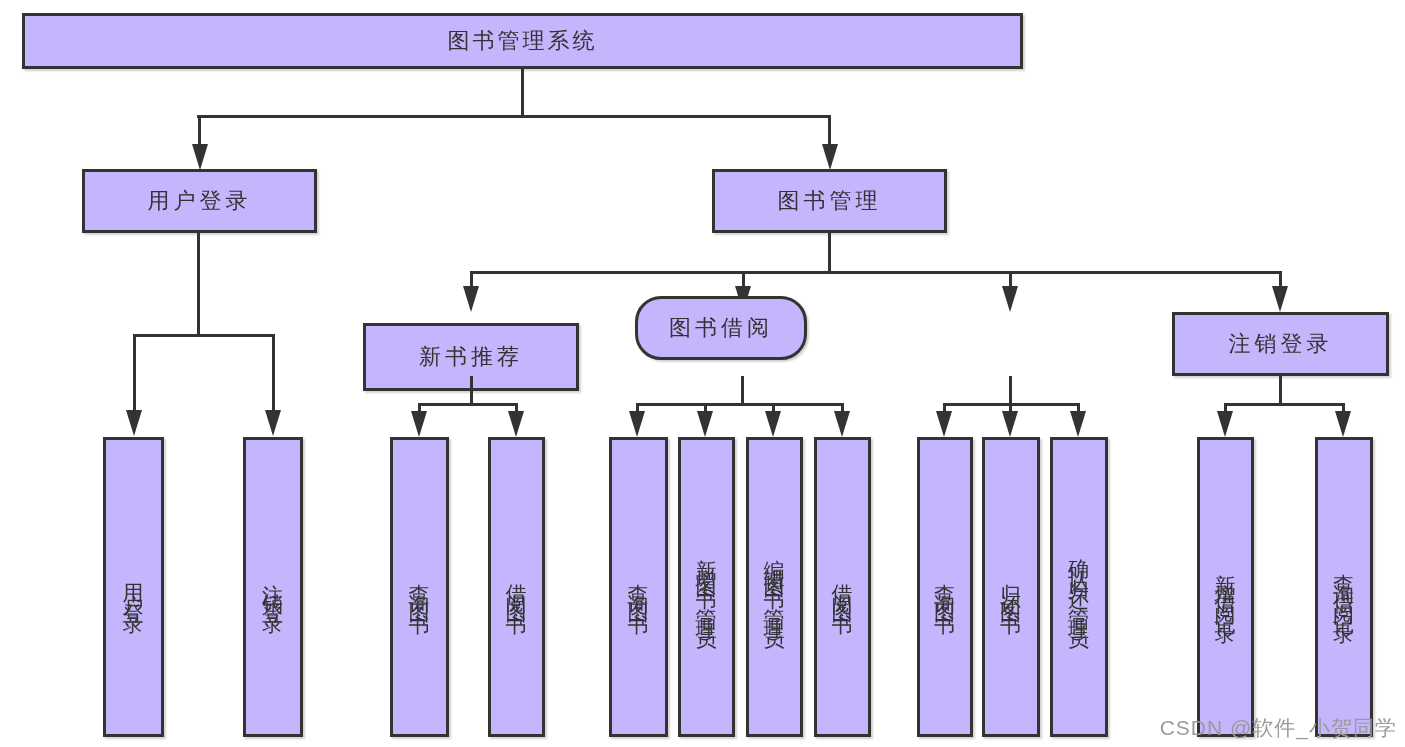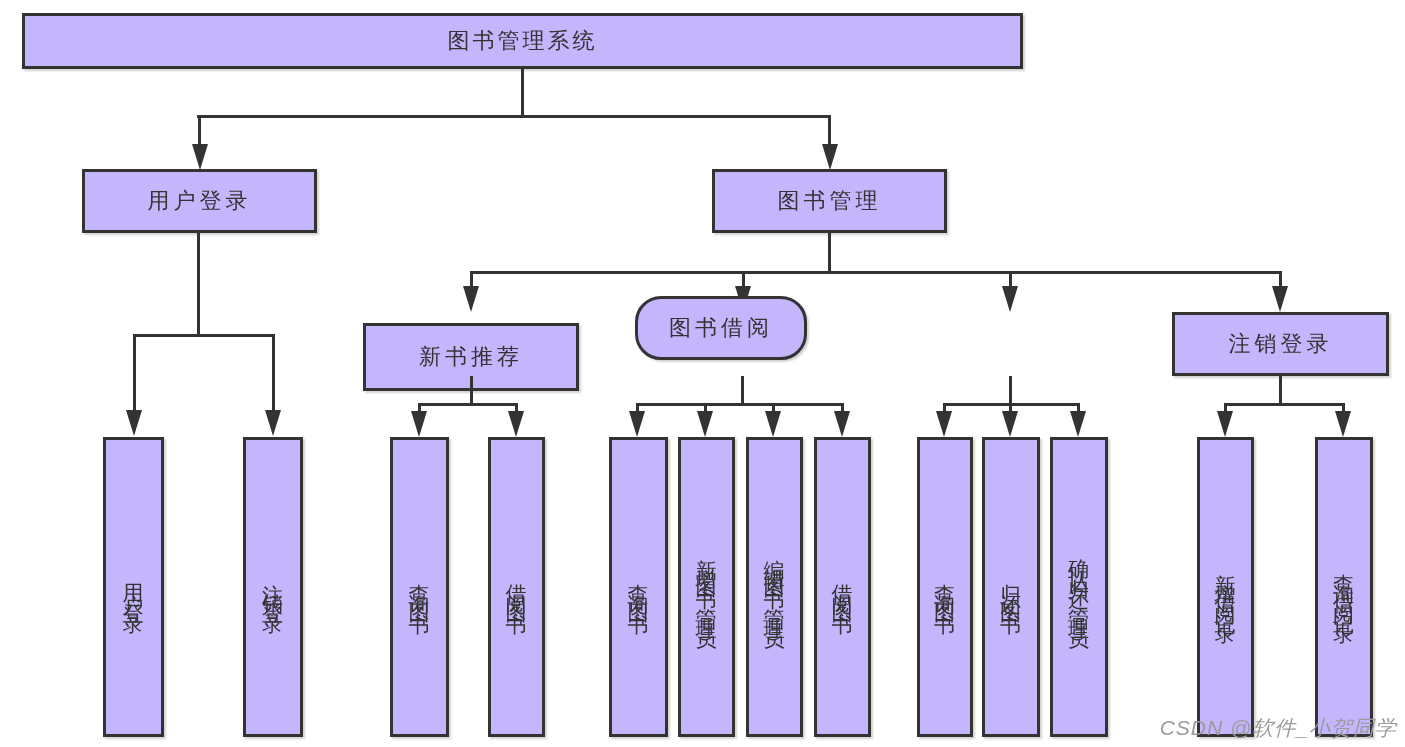--- a/index.html
+++ b/index.html
@@ -44,21 +44,20 @@
     border-right:8px solid transparent;
     border-top:26px solid var(--line);
   }
   .watermark{
     position:absolute;
     right:8px;bottom:5px;
     color:var(--wm);
     font-size:21px;
     letter-spacing:1px;
     white-space:nowrap;
-    font-style:italic;
   }
 </style>
 </head>
 <body>
 
 <div class="diagram">
 
   <div class="box root" style="left:22px;top:13px;width:1001px;height:56px;">图书管理系统</div>
 
   <div class="vline" style="left:521px;top:68px;height:50px;"></div>

